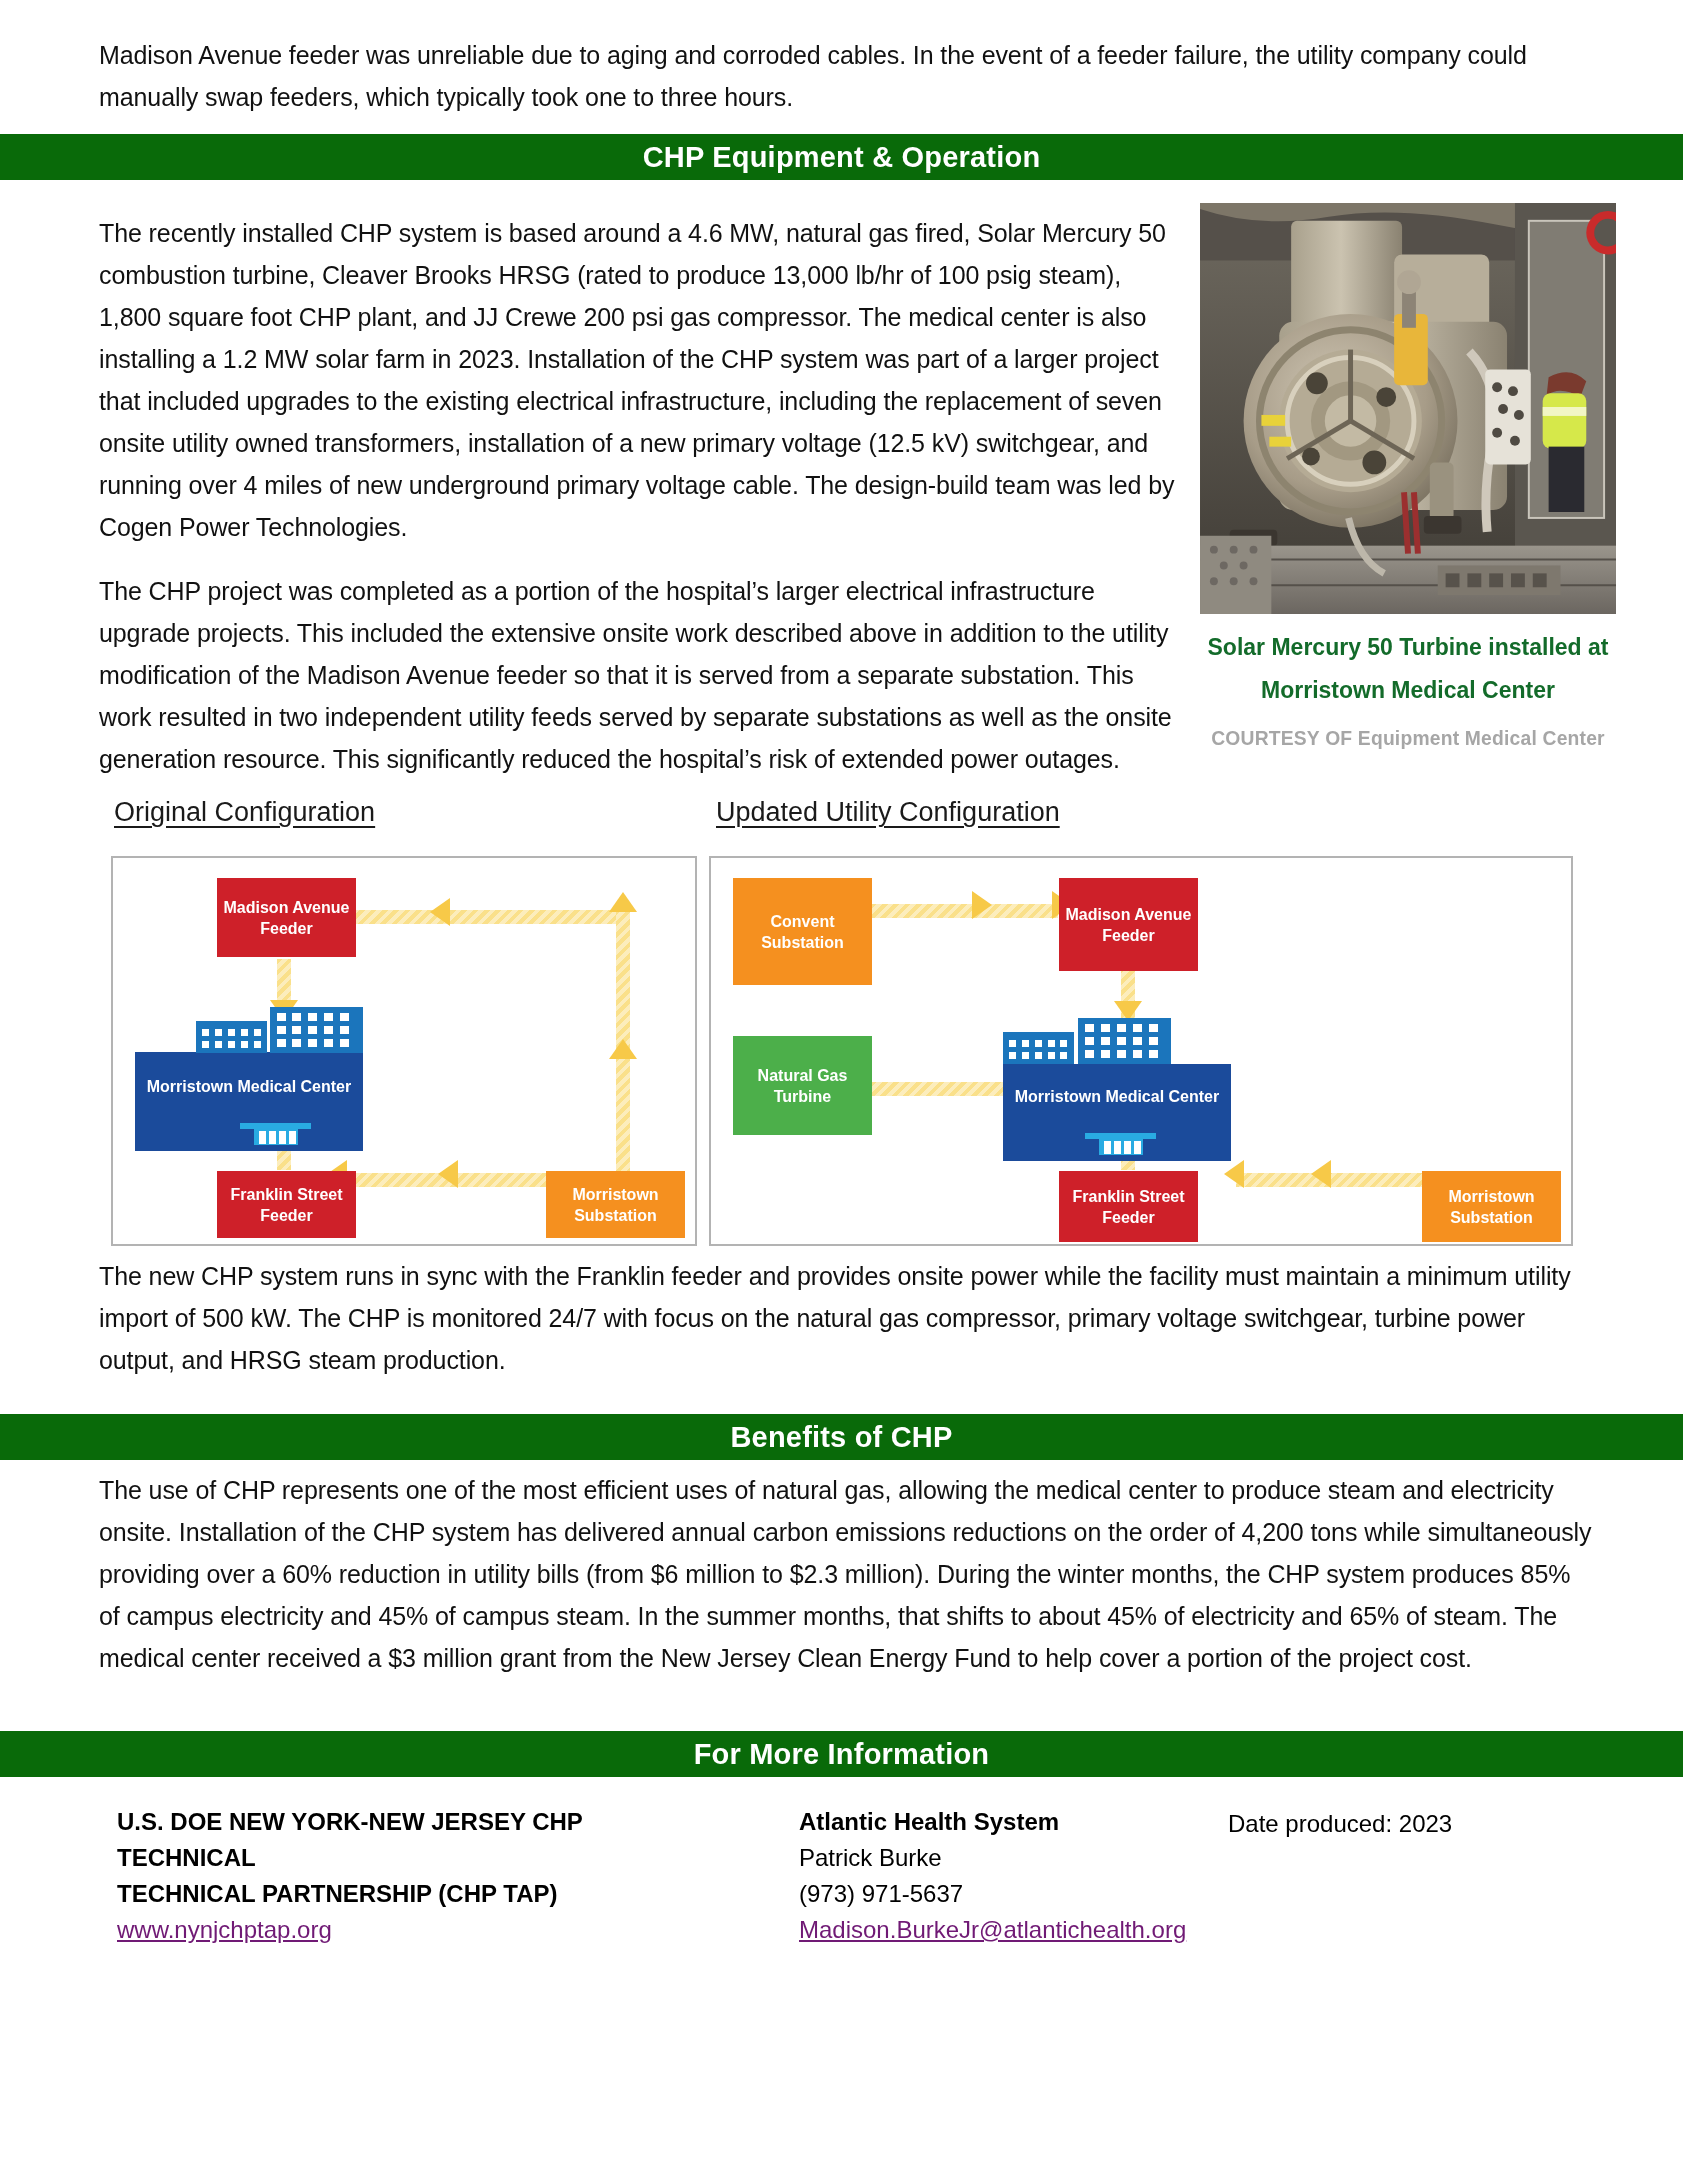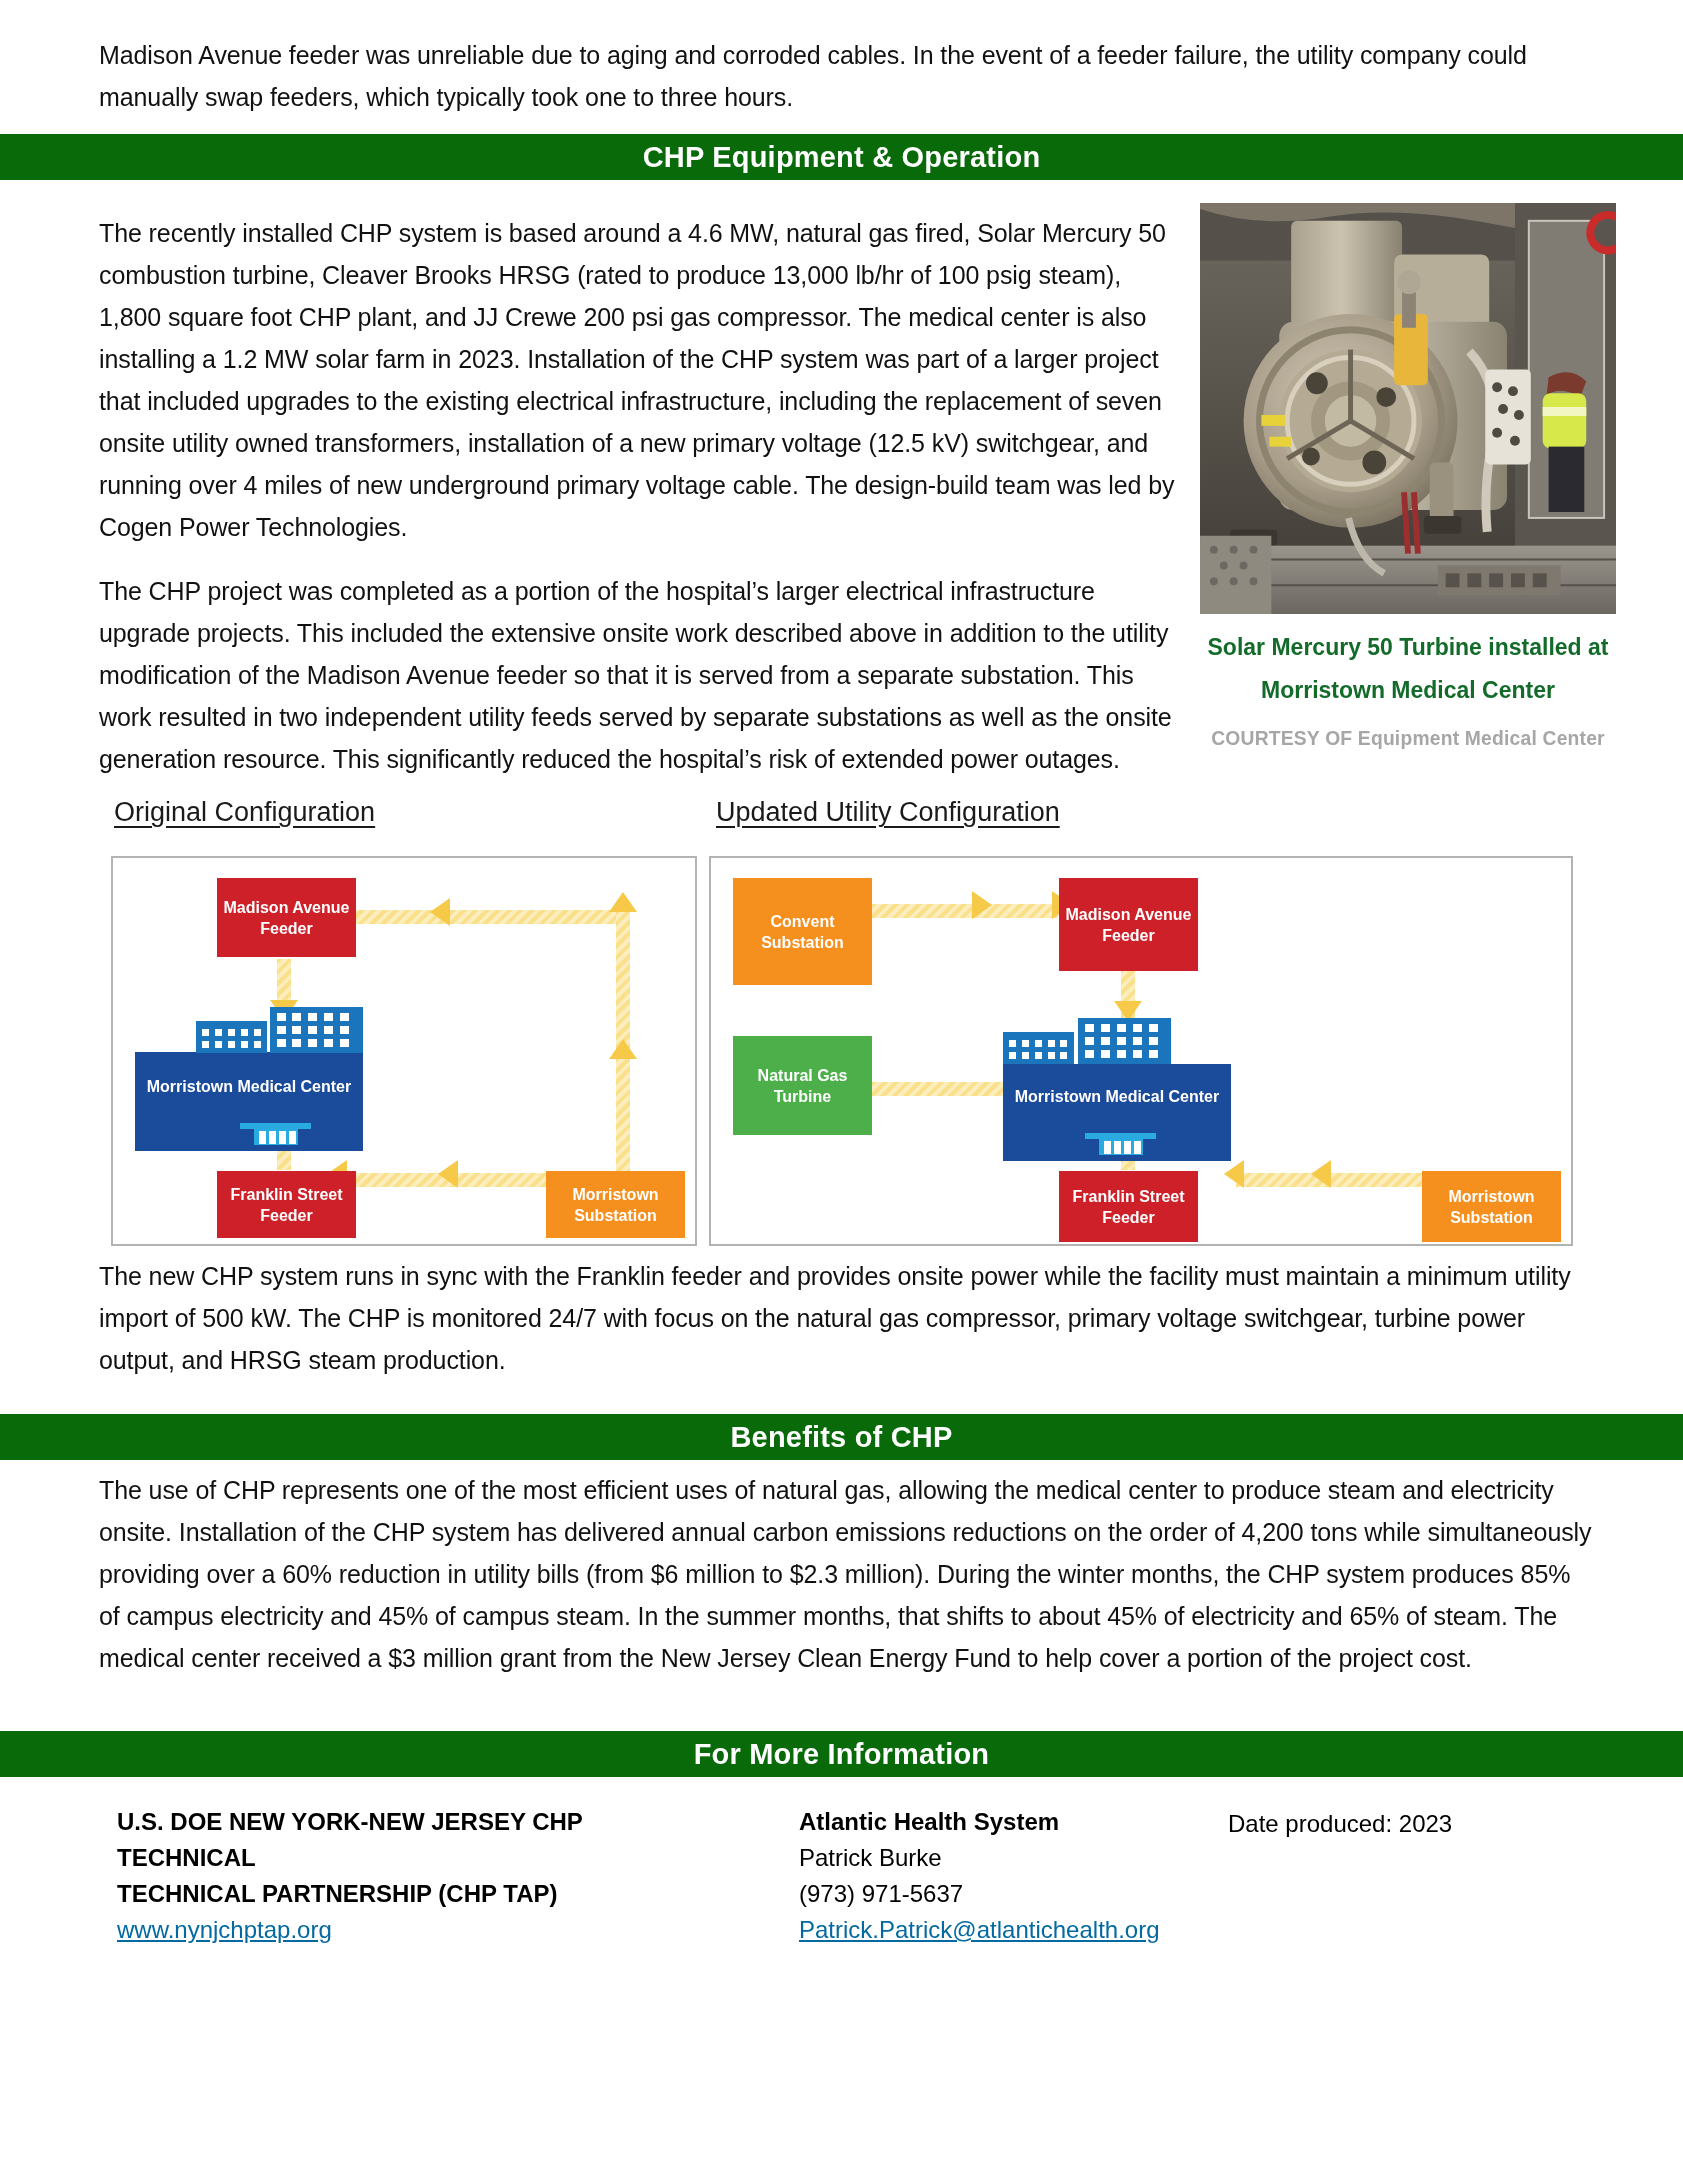--- a/index.html
+++ b/index.html
@@ -145,21 +145,21 @@
   
   #benefits-para { position:absolute; left:99px; top:1469px; width:1497px; }
 
   
   .footer { position:absolute; top:1804px; left:0; width:1683px; height:218px; }
   .f-col { position:absolute; font-size:24px; line-height:36px; }
   #f-col-1 { left:117px; top:0; width:594px; }
   #f-col-2 { left:767px; top:0; width:455px;margin-left:32px; }
   #f-col-3 { left:1228px; top:2px; width:376px; }
   .f-strong { font-weight:bold; }
-  .f-link { color:#0369a1; text-decoration:underline; display:inline-block; }
+  .f-link { color:#701a75; text-decoration:underline; display:inline-block; }
 </style>
 </head>
 <body>
 
 <div class="page">
 
   <div class="para intro-para">Madison Avenue feeder was unreliable due to aging and corroded cables.  In the event of a feeder failure, the utility company could manually swap feeders, which typically took one to three hours.</div>
 
   <div class="banner banner-1">
     <span>CHP Equipment &amp; Operation</span>
@@ -453,21 +453,21 @@
     <div class="f-col" id="f-col-1">
       <div class="f-strong">U.S. DOE NEW YORK-NEW JERSEY CHP TECHNICAL</div>
       <div class="f-strong">TECHNICAL PARTNERSHIP (CHP TAP)</div>
       <a class="f-link" href="#">www.nynjchptap.org</a>
     </div>
 
     <div class="f-col" id="f-col-2">
       <div class="f-strong">Atlantic Health System</div>
       <div>Patrick Burke</div>
       <div>(973) 971-5637</div>
-      <a class="f-link" href="#">Patrick.Patrick@atlantichealth.org</a>
+      <a class="f-link" href="#">Madison.BurkeJr@atlantichealth.org</a>
     </div>
 
     <div class="f-col" id="f-col-3">
       <div>Date produced: 2023</div>
     </div>
   </div>
 
 </div>
 
 

